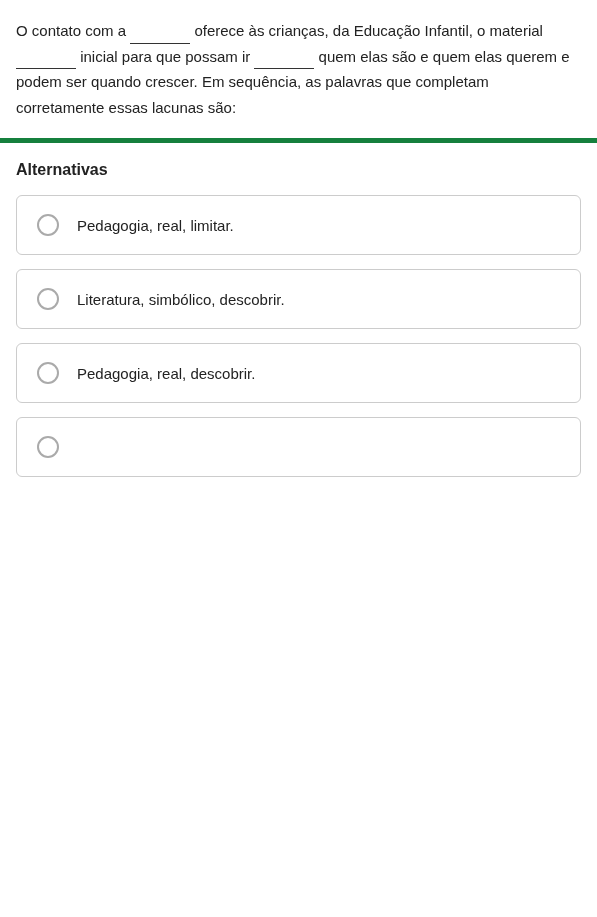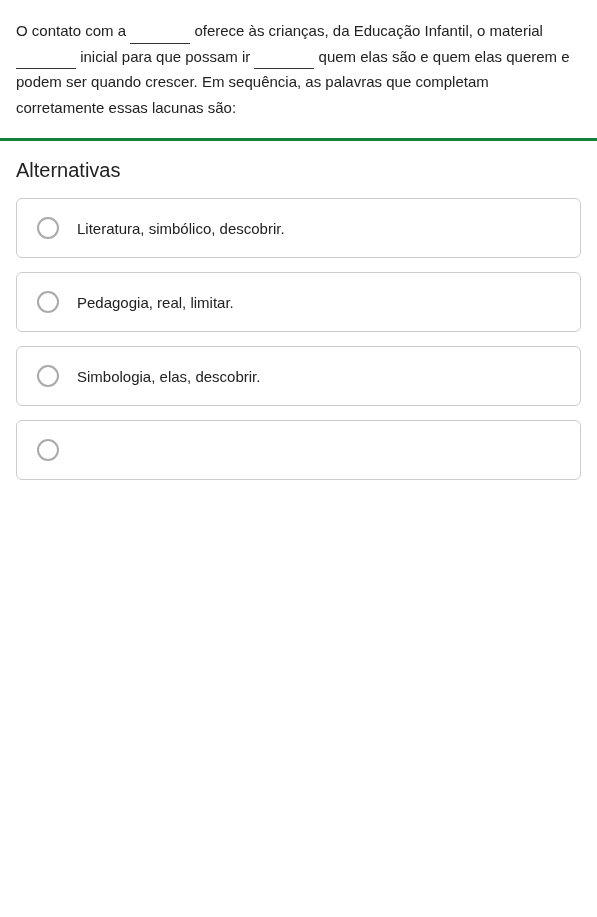--- a/index.html
+++ b/index.html
@@ -14,30 +14,30 @@
       width: 597px;
       min-height: 917px;
       color: #222222;
     }
 
     .question-text {
       padding: 18px 16px 18px 16px;
       font-size: 15px;
       line-height: 1.7;
       color: #222222;
-      border-bottom: 3px solid #15803d;
+      border-bottom: 5px solid #15803d;
     }
 
     .alternatives-section {
       padding: 18px 16px 18px 16px;
     }
 
     .alternatives-label {
-      font-size: 20px;
-      font-weight: 400;
+      font-size: 16px;
+      font-weight: 700;
       color: #222222;
       margin-bottom: 16px;
     }
 
     .option-card {
       border: 1px solid #cccccc;
       border-radius: 6px;
       padding: 18px 20px;
       margin-bottom: 14px;
       display: flex;
@@ -78,30 +78,30 @@
 
 <div class="question-text">
   O contato com a <span class="blank"></span> oferece às crianças, da Educação Infantil, o material <span class="blank"></span> inicial para que possam ir <span class="blank"></span> quem elas são e quem elas querem e podem ser quando crescer. Em sequência, as palavras que completam corretamente essas lacunas são:
 </div>
 
 <div class="alternatives-section">
   <div class="alternatives-label">Alternativas</div>
 
   <div class="option-card">
     <div class="radio-circle"></div>
+    <span class="option-text">Pedagogia, real, limitar.</span>
+  </div>
+
+  <div class="option-card">
+    <div class="radio-circle"></div>
     <span class="option-text">Literatura, simbólico, descobrir.</span>
   </div>
 
   <div class="option-card">
     <div class="radio-circle"></div>
-    <span class="option-text">Pedagogia, real, limitar.</span>
-  </div>
-
-  <div class="option-card">
-    <div class="radio-circle"></div>
-    <span class="option-text">Simbologia, elas, descobrir.</span>
+    <span class="option-text">Pedagogia, real, descobrir.</span>
   </div>
 
   <div class="option-card">
     <div class="radio-circle"></div>
   </div>
 
 </div>
 
 </body></html>

